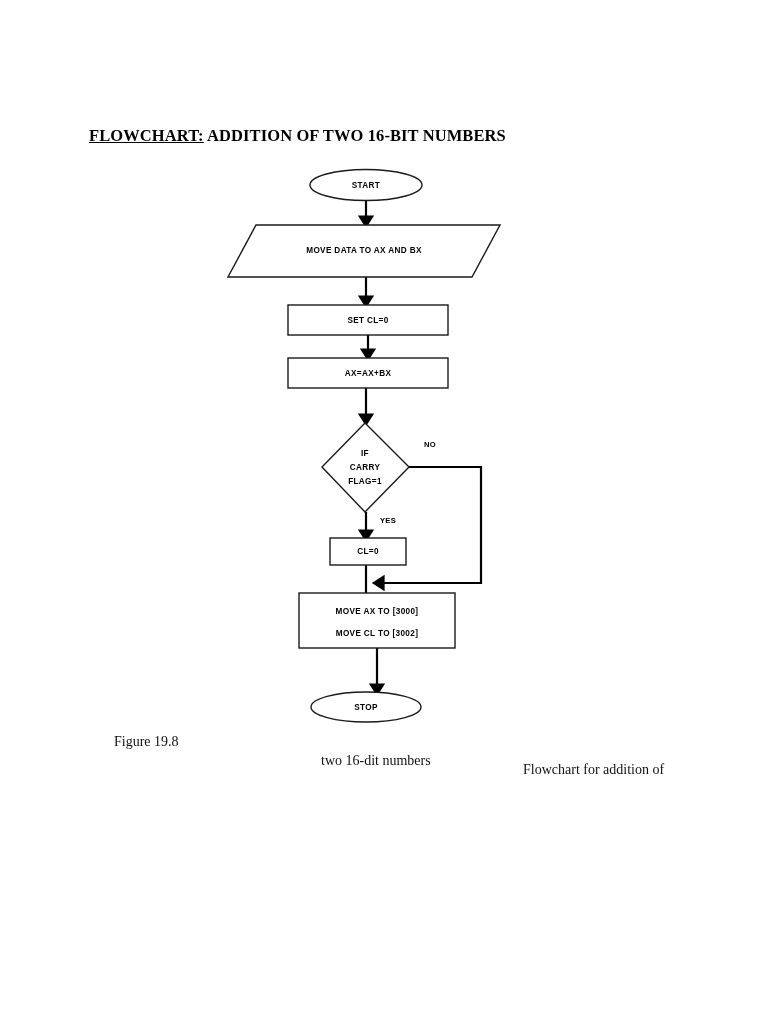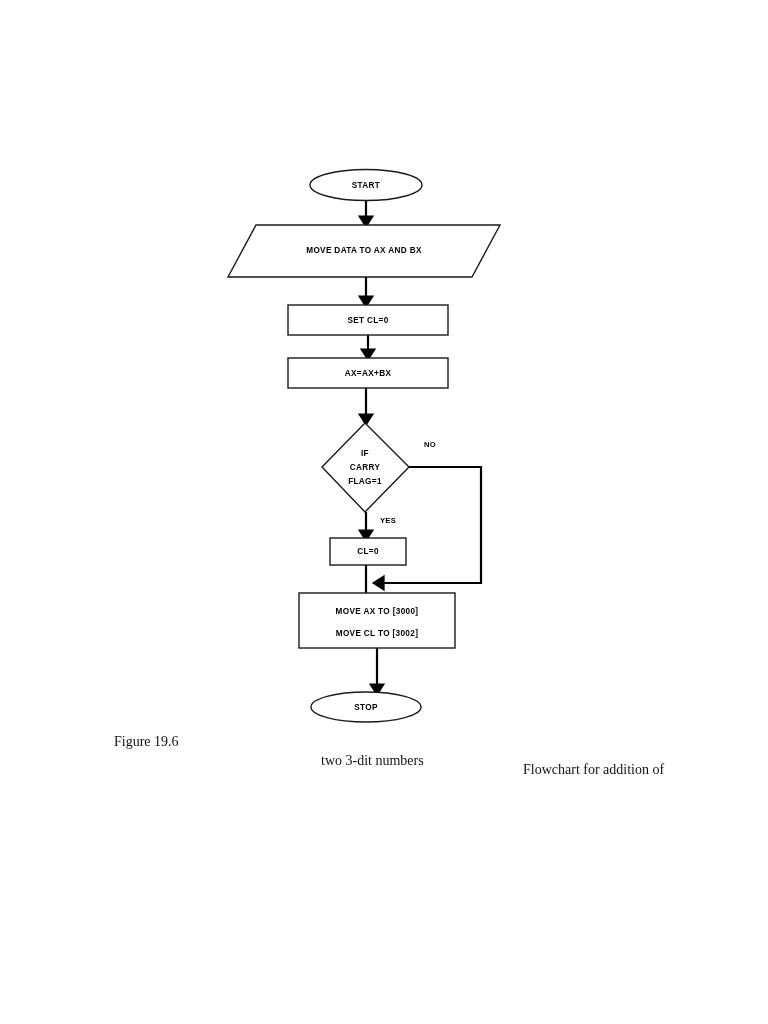--- a/index.html
+++ b/index.html
@@ -69,20 +69,23 @@
   }
   #caption-figure { left: 114px; top: 734px; }
   #caption-desc   { left: 523px; top: 734px; margin-top: 28px; }
   #caption-cont   { left: 321px; top: 753px; }
 </style>
 </head>
 <body>
 
 <div id="page">
 
+  <div id="doc-title">
+    <span class="u">FLOWCHART:</span><span> ADDITION OF TWO 16-BIT NUMBERS</span>
+  </div>
 
   <svg id="flow-svg" width="768" height="620" viewBox="0 0 768 620">
 
     <defs>
       <marker id="arrowDown" markerWidth="9" markerHeight="9" refX="3.6" refY="4.5" orient="auto" markerUnits="strokeWidth">
         <path d="M0.6,0.8 L6.4,4.5 L0.6,8.2 Z" fill="#000000"></path>
       </marker>
     </defs>
 
     <line class="conn" x1="366" y1="51" x2="366" y2="72" marker-end="url(#arrowDown)"></line>
@@ -136,17 +139,17 @@
       <text class="node-label" x="377" y="484">MOVE CL TO [3002]</text>
     </g>
 
     <g>
       <ellipse class="shape-stroke" cx="366" cy="557" rx="55" ry="15"></ellipse>
       <text class="node-label" x="366" y="558">STOP</text>
     </g>
 
   </svg>
 
-  <div class="caption-part" id="caption-figure">Figure 19.6</div>
+  <div class="caption-part" id="caption-figure">Figure 19.8</div>
   <div class="caption-part" id="caption-desc">Flowchart for addition of</div>
-  <div class="caption-part" id="caption-cont">two 3-dit numbers</div>
+  <div class="caption-part" id="caption-cont">two 16-dit numbers</div>
 
 </div>
 
 </body></html>

